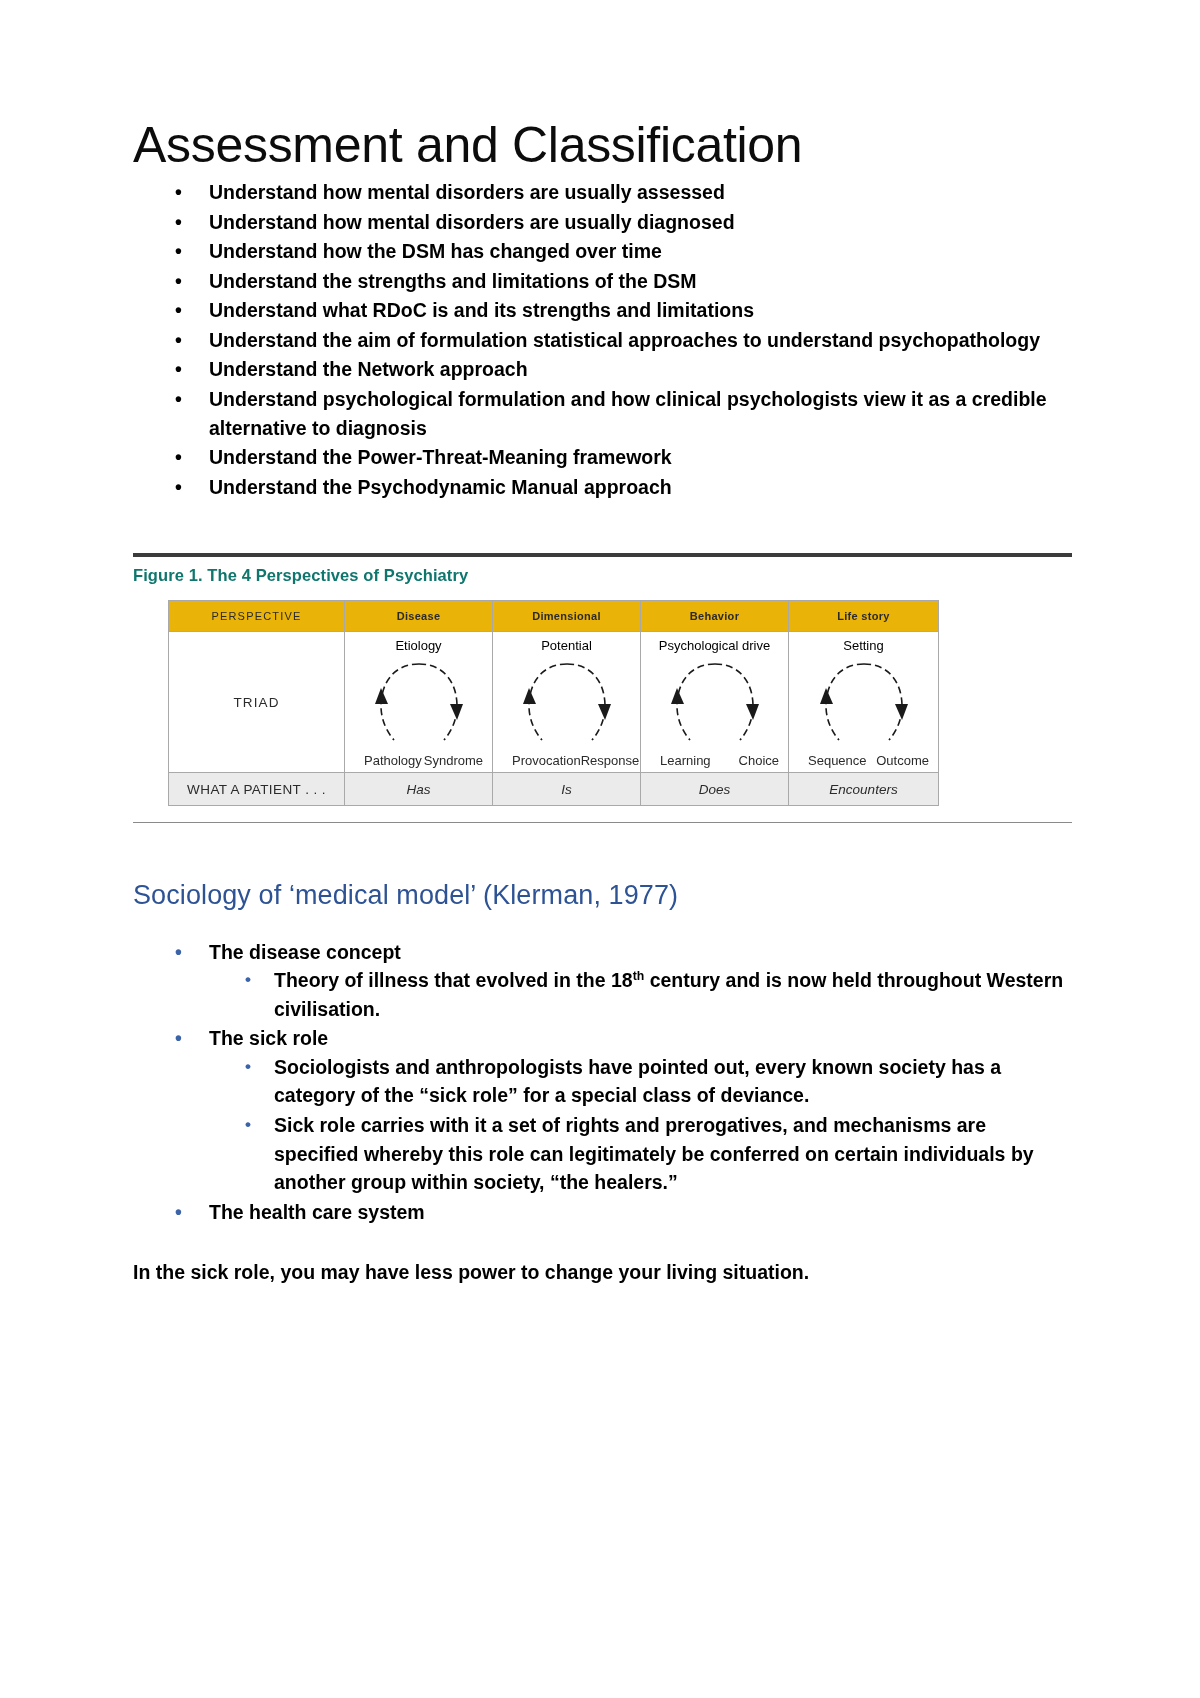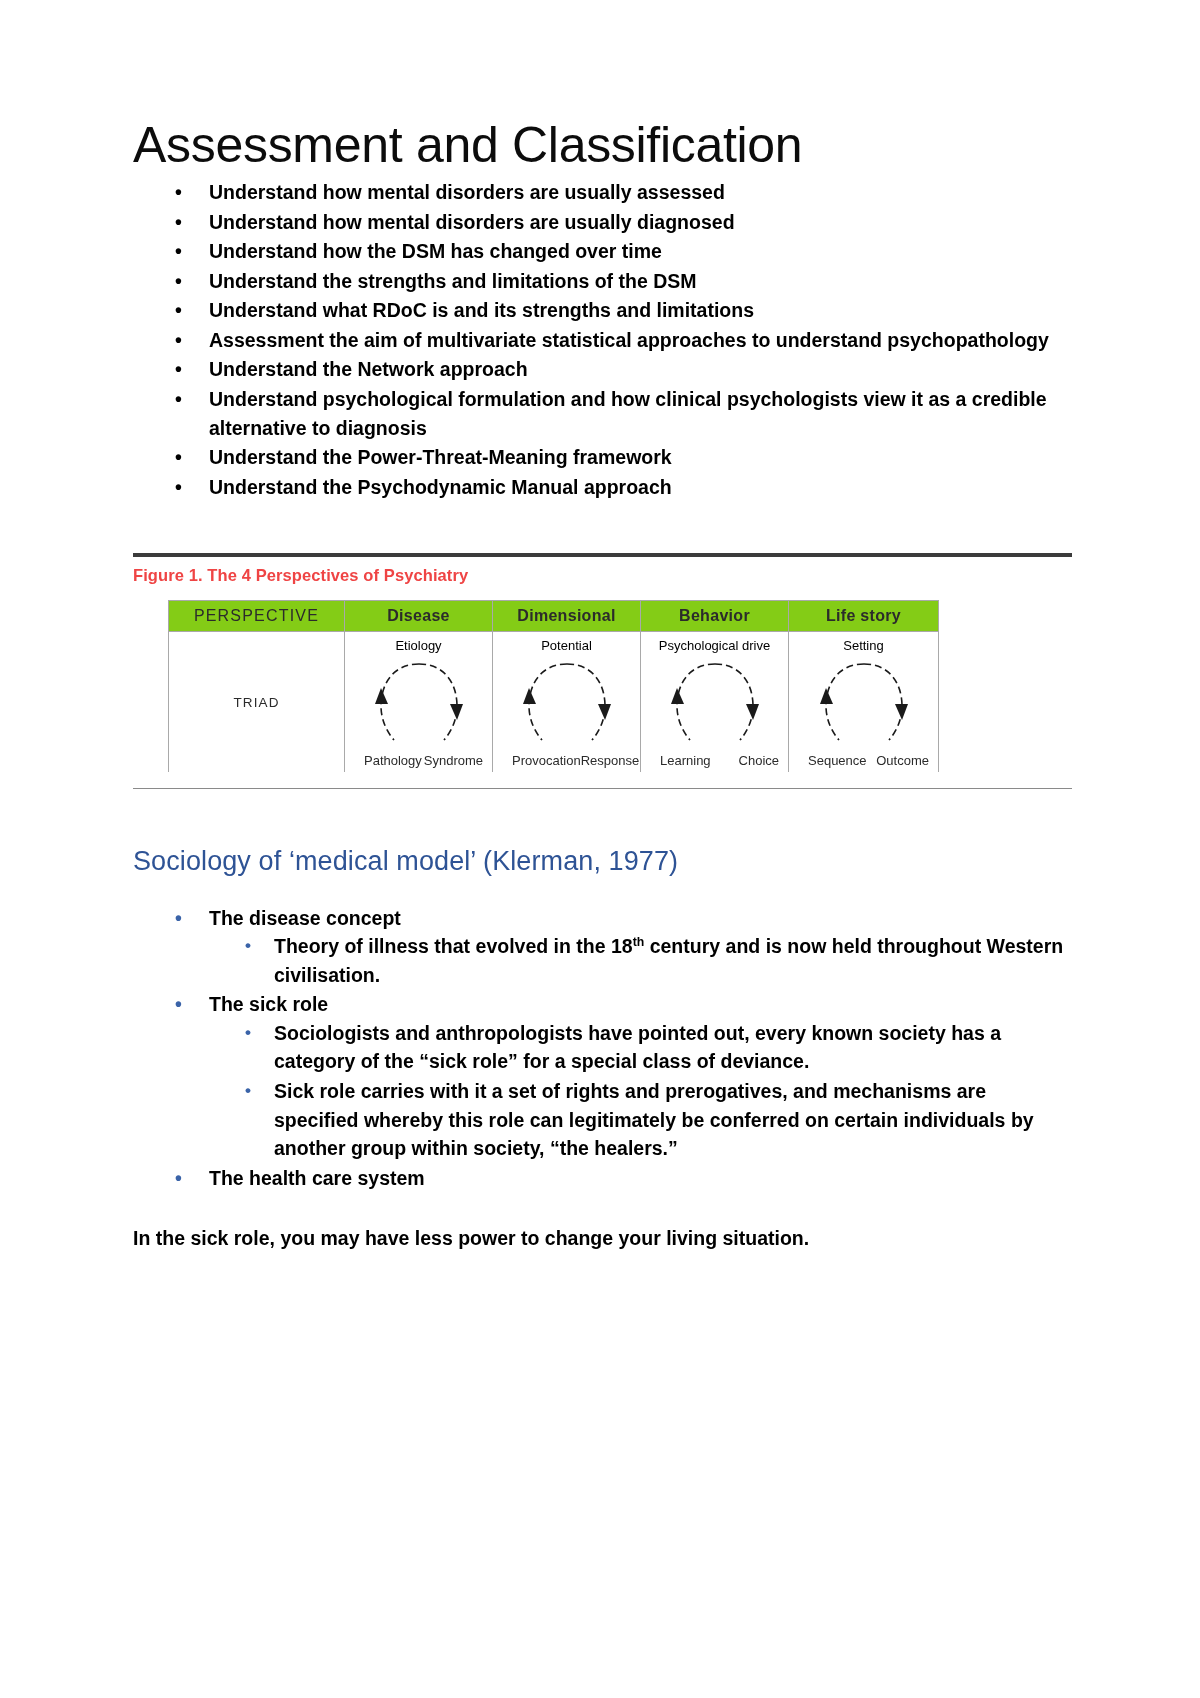--- a/index.html
+++ b/index.html
@@ -113,40 +113,40 @@
     margin: 0 0 9px 0;
   }
   .rule-bottom {
     border-top: 1.5px solid #8a8a8a;
     width: 100%;
     margin: 16px 0 0 0;
   }
   .fig-caption {
     font-size: 16.5px;
     font-weight: 700;
-    color: #ef4444;
+    color: #0f766e;
     margin: 8px 0 15px 0;
     letter-spacing: 0.1px;
   }
   table.persp {
     border-collapse: collapse;
     margin-left: 35px;
     width: 770px;
     table-layout: fixed;
   }
   table.persp td {
     border: 1px solid #a9a9a9;
     vertical-align: middle;
     text-align: center;
     padding: 0;
   }
   table.persp tr.head td {
-    background: #84cc16;
+    background: #eab308;
     height: 30px;
-    font-size: 16px;
+    font-size: 11px;
     color: #2b2b2b;
     letter-spacing: 0.3px;
   }
   table.persp tr.head td.lbl {
     letter-spacing: 1.2px;
     font-weight: 400;
   }
   table.persp tr.head td.colhead {
     font-weight: 700;
   }
@@ -219,21 +219,21 @@
 
   <h1 class="doc-title">Assessment and Classification</h1>
 
 
   <ul class="lvl1">
     <li><span class="bullet black">•</span><span>Understand how mental disorders are usually assessed</span></li>
     <li><span class="bullet black">•</span><span>Understand how mental disorders are usually diagnosed</span></li>
     <li><span class="bullet black">•</span><span>Understand how the DSM has changed over time</span></li>
     <li><span class="bullet black">•</span><span>Understand the strengths and limitations of the DSM</span></li>
     <li><span class="bullet black">•</span><span>Understand what RDoC is and its strengths and limitations</span></li>
-    <li><span class="bullet black">•</span><span>Assessment the aim of multivariate statistical approaches to understand psychopathology</span></li>
+    <li><span class="bullet black">•</span><span>Understand the aim of formulation statistical approaches to understand psychopathology</span></li>
     <li><span class="bullet black">•</span><span>Understand the Network approach</span></li>
     <li><span class="bullet black">•</span><span>Understand psychological formulation and how clinical psychologists view it as a credible alternative to diagnosis</span></li>
     <li><span class="bullet black">•</span><span>Understand the Power-Threat-Meaning framework</span></li>
     <li><span class="bullet black">•</span><span>Understand the Psychodynamic Manual approach</span></li>
   </ul>
 
   <div class="figure-wrap">
     <div class="rule-top"></div>
     <div class="fig-caption">Figure 1. The 4 Perspectives of Psychiatry</div>
 
@@ -309,20 +309,27 @@
                 <polygon points="14,30 8,46 21,46" fill="#1a1a1a"></polygon>
                 <polygon points="90,62 83,46 96,46" fill="#1a1a1a"></polygon>
               </svg>
               <div class="triad-bottom">
                 <span>Sequence</span>
                 <span>Outcome</span>
               </div>
             </div>
           </td>
         </tr>
+        <tr class="foot">
+          <td class="lbl">WHAT A PATIENT . . .</td>
+          <td class="val">Has</td>
+          <td class="val">Is</td>
+          <td class="val">Does</td>
+          <td class="val">Encounters</td>
+        </tr>
       </tbody>
     </table>
 
     <div class="rule-bottom"></div>
   </div>
 
   <div class="spacer-lg"></div>
 
   <h2 class="h-blue">Sociology of ‘medical model’ (Klerman, 1977)</h2>
 

